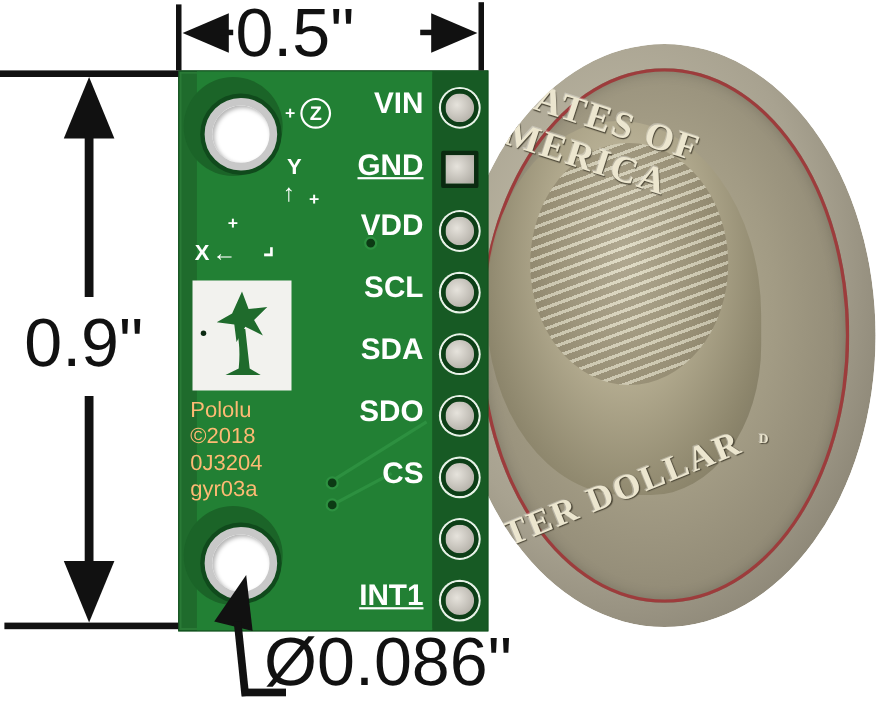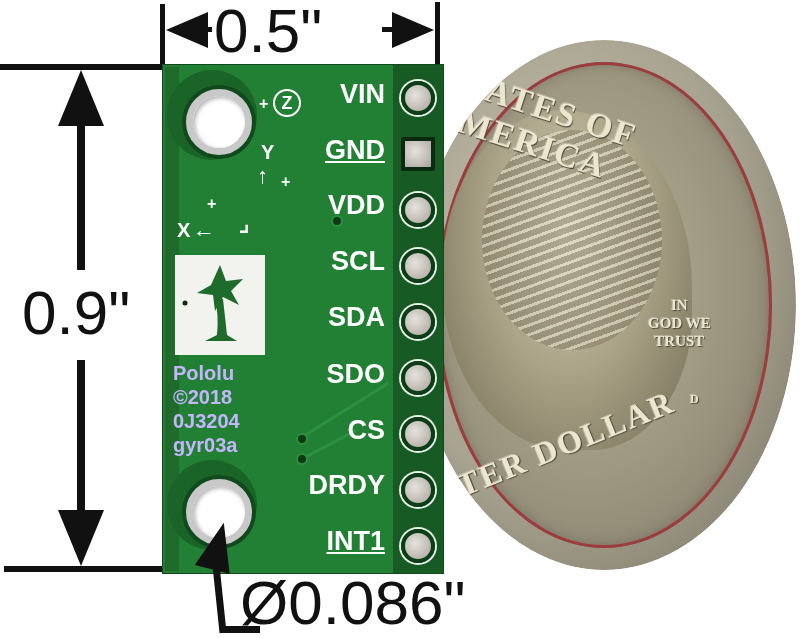--- a/index.html
+++ b/index.html
@@ -31,46 +31,41 @@
   .pcb-pour { position: absolute; left: 16px; top: 0; width: 214px; height: 100%; background: #228034; }
   .mount-hole { position: absolute; width: 52px; height: 52px; border-radius: 50%; background: #ffffff;
     border: 7px solid #c8c8c8; box-shadow: 0 0 0 4px #104a1c, inset 2px 2px 4px rgba(0,0,0,0.3); }
   .mh-top { left: 23px; top: 24px; }
   .mh-bottom { left: 23px; top: 414px; }
   .hole-ring { position: absolute; width: 90px; height: 90px; border-radius: 50%; background: #1b6428; }
   .pin-label { position: absolute; right: 58px; color: #ffffff; font-weight: bold; font-size: 27px; line-height: 30px; }
   .pad { position: absolute; left: 238px; width: 26px; height: 26px; border-radius: 50%; background: radial-gradient(circle at 40% 40%, #e6e3dc, #a7a39b);
     border: 4px solid #0d3e17; box-shadow: 0 0 0 2px #e8f2e8; }
   .pad.square { border-radius: 2px; border-color: #0a2a10; box-shadow: none; }
-  .silk-text { position: absolute; color: #c4b5fd; font-weight: bold; }
+  .silk-text { position: absolute; color: #fdba74; font-weight: normal; }
   .axis-glyph { position: absolute; color: #ffffff; font-size: 20px; font-weight: bold; }
   .logo-box { position: absolute; left: 12px; top: 190px; width: 90px; height: 100px; background: #f2f2ee; }
   .trace { position: absolute; background: #2d9040; height: 3px; transform-origin: left center; }
   .via { position: absolute; width: 8px; height: 8px; border-radius: 50%; background: #0c3a14; border: 2px solid #2d9040; }
 
   
   .dim-line { position: absolute; background: #111111; }
   .dim-text { position: absolute; color: #111111; font-family: "Liberation Sans", sans-serif; line-height: 1; }
   .arrow { position: absolute; width: 0; height: 0; }
 </style>
 </head>
 <body>
 
 <div class="abs coin">
   <div class="coin-rim"></div>
   <div class="coin-face"></div>
   <div class="coin-head"></div>
   <div class="coin-hair"></div>
   <div class="coin-text coin-legend-top">STATES OF AMERICA</div>
   <div class="coin-text coin-legend-bottom">TER DOLLAR</div>
-  <div class="coin-text coin-motto">
-    <div>IN</div>
-    <div>GOD WE</div>
-    <div>TRUST</div>
-  </div>
   <div class="coin-text coin-mint">D</div>
 </div>
 
 <div class="abs pcb">
   <div class="pcb-pour"></div>
   <div class="pcb-strip"></div>
 
   <div class="hole-ring" style="left:4px;top:5px;"></div>
   <div class="hole-ring" style="left:4px;top:395px;"></div>
   <div class="mount-hole mh-top"></div>
@@ -107,21 +102,20 @@
   <div class="via" style="left:133px;top:388px;"></div>
   <div class="via" style="left:168px;top:150px;"></div>
 
   <div class="pin-label" style="top:14px;">VIN</div>
   <div class="pin-label" style="top:70px;text-decoration:underline;">GND</div>
   <div class="pin-label" style="top:125px;">VDD</div>
   <div class="pin-label" style="top:181px;">SCL</div>
   <div class="pin-label" style="top:237px;">SDA</div>
   <div class="pin-label" style="top:294px;">SDO</div>
   <div class="pin-label" style="top:350px;margin-left:26px;">CS</div>
-  <div class="pin-label" style="top:405px;">DRDY</div>
   <div class="pin-label" style="top:461px;text-decoration:underline;">INT1</div>
 
   <div class="pad" style="top:16px;"></div>
   <div class="pad square" style="top:72px;"></div>
   <div class="pad" style="top:128px;"></div>
   <div class="pad" style="top:184px;"></div>
   <div class="pad" style="top:240px;"></div>
   <div class="pad" style="top:296px;"></div>
   <div class="pad" style="top:352px;"></div>
   <div class="pad" style="top:408px;"></div>

